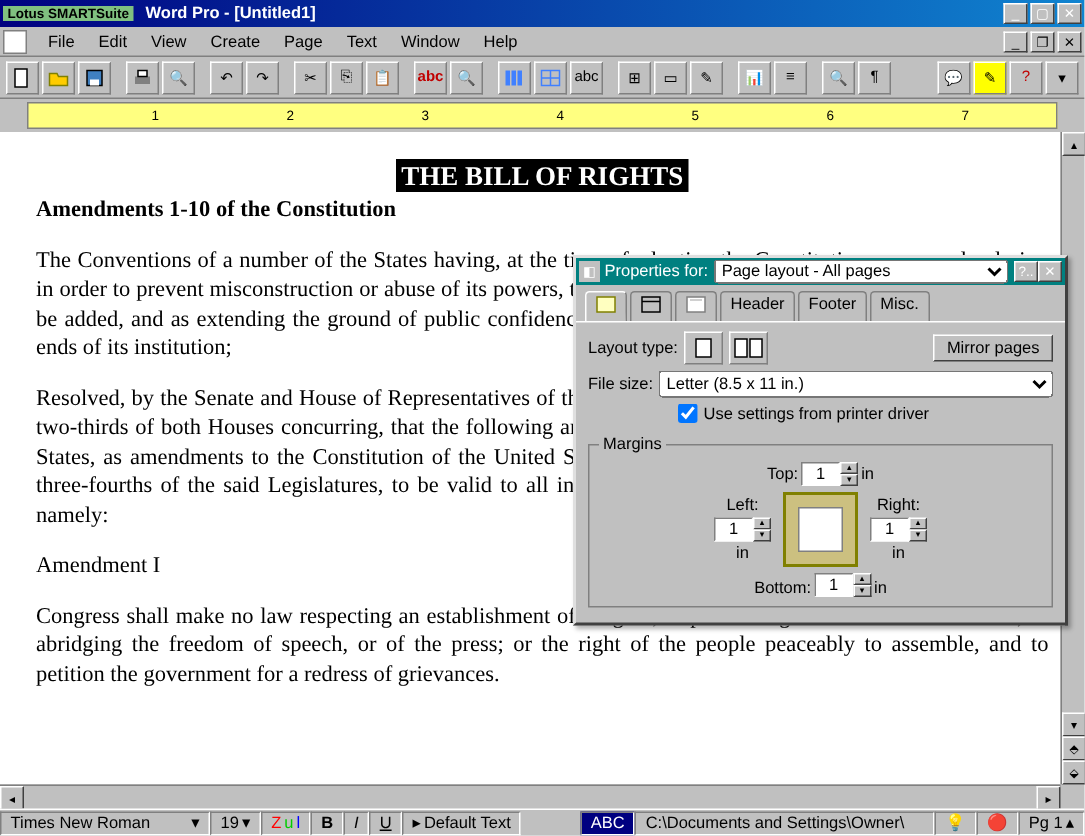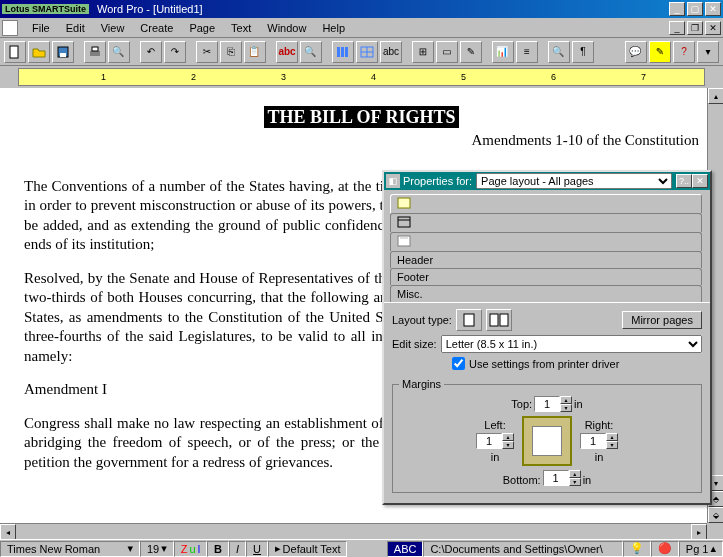--- a/index.html
+++ b/index.html
@@ -1,48 +1,48 @@
 <!DOCTYPE html>
 <html><head>
 <meta charset="utf-8">
 <style>
 * { box-sizing: border-box; margin: 0; padding: 0; }
 body { font-family: "MS Sans Serif", Arial, sans-serif; font-size: 11px; background: #c0c0c0; width: 723px; height: 557px; overflow: hidden; position: relative; }
 .titlebar { background: linear-gradient(to right, #000080, #1084d0); color: white; height: 18px; display: flex; align-items: center; padding: 0 2px; }
 .titlebar .logo { background: #80c080; color: black; font-size: 9px; font-weight: bold; padding: 0 3px; margin-right: 4px; display: inline-block; }
-.titlebar .title { margin-left: 4px; font-weight: normal; font-size: 11px; }
+.titlebar .title { margin-left: 4px; font-weight: bold; font-size: 11px; }
 .winbtns { margin-left: auto; display: flex; gap: 2px; }
 .winbtn { width: 16px; height: 14px; background: #c0c0c0; border: 1px solid; border-color: #fff #404040 #404040 #fff; font-size: 9px; display: flex; align-items: center; justify-content: center; cursor: pointer; font-family: Marlett, Arial; }
 .menubar { background: #c0c0c0; height: 20px; display: flex; align-items: center; padding-left: 2px; border-bottom: 1px solid #808080; }
 .menubar .docicon { width: 16px; height: 16px; background: #fff; border: 1px solid #808080; margin-right: 6px; }
 .menubar .menuitem { padding: 2px 8px; cursor: pointer; text-decoration: underline; text-decoration-color: transparent; }
 .toolbar { background: #c0c0c0; height: 28px; display: flex; align-items: center; padding: 2px 4px; gap: 2px; border-bottom: 1px solid #808080; }
 .tbtn { width: 22px; height: 22px; background: #c0c0c0; border: 1px solid; border-color: #fff #808080 #808080 #fff; display: flex; align-items: center; justify-content: center; cursor: pointer; font-size: 10px; }
 .tbtn svg { width: 14px; height: 14px; }
 .tsep { width: 6px; }
 .ruler-wrap { background: #c0c0c0; height: 22px; position: relative; padding: 2px 18px; }
 .ruler { background: #ffff80; height: 18px; border: 1px solid #808080; position: relative; }
 .ruler .num { position: absolute; top: 3px; font-size: 9px; color: #000; }
 .docarea { position: absolute; top: 88px; left: 0; right: 0; bottom: 34px; background: #fff; overflow: hidden; }
 .page { padding: 10px 24px 10px 24px; font-family: "Times New Roman", serif; font-size: 15px; color: #000; line-height: 1.3; }
 .page h1 { text-align: center; font-size: 18px; margin: 8px 0 2px; }
 .page h1 span { background: #000; color: #fff; padding: 1px 4px; }
-.page h2 { text-align: right; font-size: 15px; font-weight: normal; margin-bottom: 26px; }
+.page h2 { text-align: left; font-size: 15px; font-weight: bold; margin-bottom: 14px; }
 .page p { margin-bottom: 14px; text-align: justify; }
 .vscroll { position: absolute; right: 0; top: 88px; bottom: 34px; width: 16px; background: #c0c0c0; border-left: 1px solid #808080; }
 .hscroll { position: absolute; left: 0; right: 16px; bottom: 18px; height: 16px; background: #c0c0c0; border-top: 1px solid #808080; }
 .sbtn { width: 16px; height: 16px; background: #c0c0c0; border: 1px solid; border-color: #fff #404040 #404040 #fff; display: flex; align-items: center; justify-content: center; font-size: 8px; }
 .statusbar { position: absolute; bottom: 0; left: 0; right: 0; height: 18px; background: #c0c0c0; border-top: 1px solid #fff; display: flex; align-items: center; font-size: 11px; }
 .statusbar .cell { border: 1px solid; border-color: #808080 #fff #fff #808080; padding: 1px 6px; height: 16px; display: flex; align-items: center; gap: 2px; }
 .statusbar .spacer { flex: 1; }
 .dialog { position: absolute; top: 170px; left: 382px; width: 330px; background: #c0c0c0; border: 2px solid; border-color: #dfdfdf #404040 #404040 #dfdfdf; box-shadow: 2px 2px 3px rgba(0,0,0,0.3); }
 .dialog .dtitle { background: #008080; color: #fff; height: 18px; display: flex; align-items: center; padding: 0 2px; font-size: 11px; }
 .dialog .dtitle .dicon { width: 14px; height: 14px; background: #c0c0c0; margin-right: 3px; display:flex;align-items:center;justify-content:center;font-size:9px; }
 .dialog .dtitle select { font-size: 11px; height: 16px; flex: 1; margin: 0 4px; }
-.dialog .tabs { display: flex; padding: 4px 6px 0; gap: 0; flex-direction: column; }
+.dialog .tabs { display: flex; padding: 4px 6px 0; gap: 0; }
 .dialog .tab { padding: 2px 6px; border: 1px solid #808080; border-bottom: none; background: #c0c0c0; font-size: 11px; cursor: pointer; margin-right: 2px; border-radius: 3px 3px 0 0; }
 .dialog .tab.active { background: #c0c0c0; border-color: #fff #808080 transparent #fff; font-weight: normal; }
 .dialog .tab svg { width: 14px; height: 12px; }
 .dialog .body { padding: 6px 8px 10px; border-top: 1px solid #fff; }
 .dialog .row { display: flex; align-items: center; margin-bottom: 4px; gap: 4px; }
 .dialog label { font-size: 11px; }
 .dialog select.small { font-size: 11px; height: 18px; }
 .dialog .btn { background: #c0c0c0; border: 1px solid; border-color: #fff #404040 #404040 #fff; padding: 2px 8px; font-size: 11px; cursor: pointer; }
 .dialog .iconbtn { width: 26px; height: 22px; background: #c0c0c0; border: 1px solid; border-color: #fff #808080 #808080 #fff; display: inline-flex; align-items: center; justify-content: center; cursor: pointer; }
 .dialog fieldset { border: 1px solid #808080; padding: 6px; margin-top: 4px; position: relative; }
@@ -232,21 +232,21 @@
       <div class="iconbtn">
           <svg width="20" height="14">
             <rect x="1" y="1" width="8" height="12" fill="#fff" stroke="#000"></rect>
             <rect x="11" y="1" width="8" height="12" fill="#fff" stroke="#000"></rect>
           </svg>
         </div>
       <div style="flex:1"></div>
       <button class="btn">Mirror pages</button>
     </div>
     <div class="row">
-      <label>Edit size:</label>
+      <label>File size:</label>
       <select class="small" style="flex:1"><option>Letter (8.5 x 11 in.)</option></select>
     </div>
     <div class="row" style="padding-left:60px">
       <input type="checkbox" checked="" style="">
       <label>Use settings from printer driver</label>
     </div>
     <div style="display:flex;gap:8px;position:relative">
       <fieldset style="flex:1">
         <legend>Margins</legend>
         <div style="display:flex;justify-content:center;align-items:center;gap:2px">

